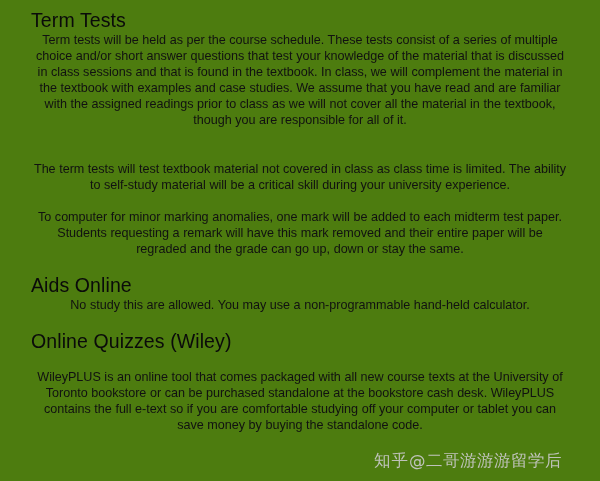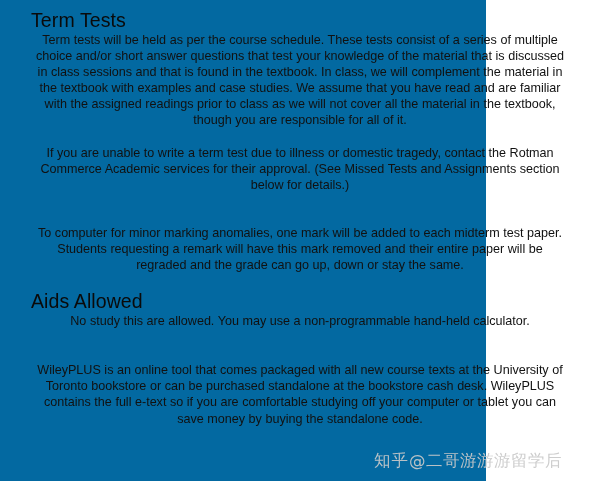--- a/index.html
+++ b/index.html
@@ -13,23 +13,23 @@
     position: relative;
     overflow: hidden;
     font-family: "Liberation Sans", sans-serif;
     color: #000000;
     -webkit-font-smoothing: none;
   }
   .page {
     position: absolute;
     left: 0;
     top: 0;
-    width: 486px;
+    width: 600px;
     height: 481px;
-    background: #0369a1;
+    background: #4d7c0f;
   }
   .content {
     position: absolute;
     left: 31px;
     top: 9px;
     width: 538px;
   }
   h1.section-heading {
     font-family: "Liberation Sans", sans-serif;
     font-size: 19.5px;
@@ -89,37 +89,38 @@
 
 <div class="page">
   <div class="content">
 
     <h1 class="section-heading">Term Tests</h1>
 
     <p class="body-text">Term tests will be held as per the course schedule. These tests consist of a series of multiple choice and/or short answer questions that test your knowledge of the material that is discussed in class sessions and that is found in the textbook. In class, we will complement the material in the textbook with examples and case studies. We assume that you have read and are familiar with the assigned readings prior to class as we will not cover all the material in the textbook, though you are responsible for all of it.</p>
 
     <div class="para-gap"></div>
 
-    <p class="body-text">If you are unable to write a term test due to illness or domestic tragedy, contact the Rotman Commerce Academic services for their approval. (See Missed Tests and Assignments section below for details.)</p>
 
     <div class="para-gap"></div>
 
+    <p class="body-text">The term tests will test textbook material not covered in class as class time is limited. The ability to self-study material will be a critical skill during your university experience.</p>
 
     <div class="para-gap"></div>
 
     <p class="body-text">To computer for minor marking anomalies, one mark will be added to each midterm test paper. Students requesting a remark will have this mark removed and their entire paper will be regraded and the grade can go up, down or stay the same.</p>
 
     <div class="section-gap-aids"></div>
 
-    <h1 class="section-heading">Aids Allowed</h1>
+    <h1 class="section-heading">Aids Online</h1>
 
     <p class="body-text">No study this are allowed. You may use a non-programmable hand-held calculator.</p>
 
     <div class="section-gap-quiz"></div>
 
+    <h1 class="section-heading">Online Quizzes (Wiley)</h1>
 
 
     <div class="para-gap"></div>
 
     <p class="body-text">WileyPLUS is an online tool that comes packaged with all new course texts at the University of Toronto bookstore or can be purchased standalone at the bookstore cash desk. WileyPLUS contains the full e-text so if you are comfortable studying off your computer or tablet you can save money by buying the standalone code.</p>
 
   </div>
 
   <div class="watermark"><span class="wm-logo">知乎</span><span class="wm-at">@二哥游游游留学后</span></div>
 </div>

